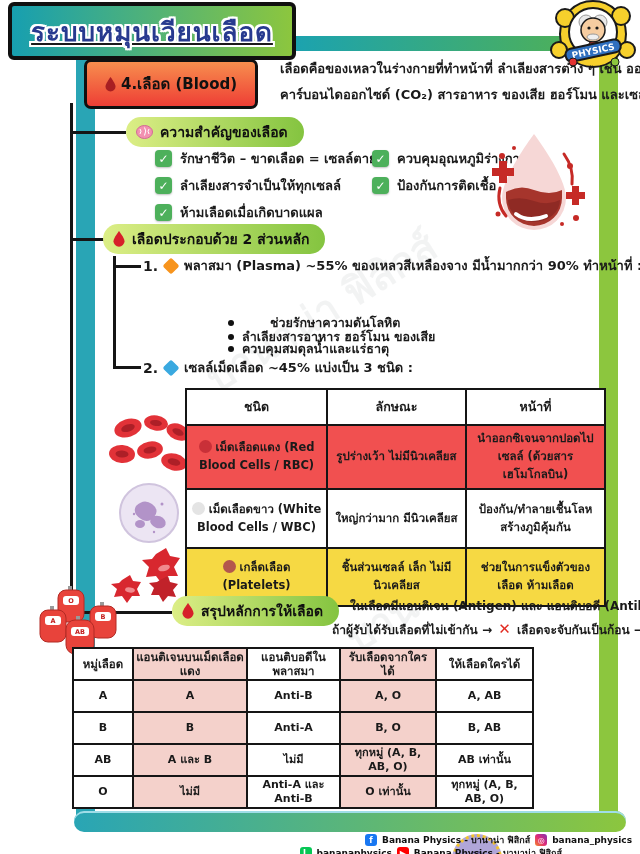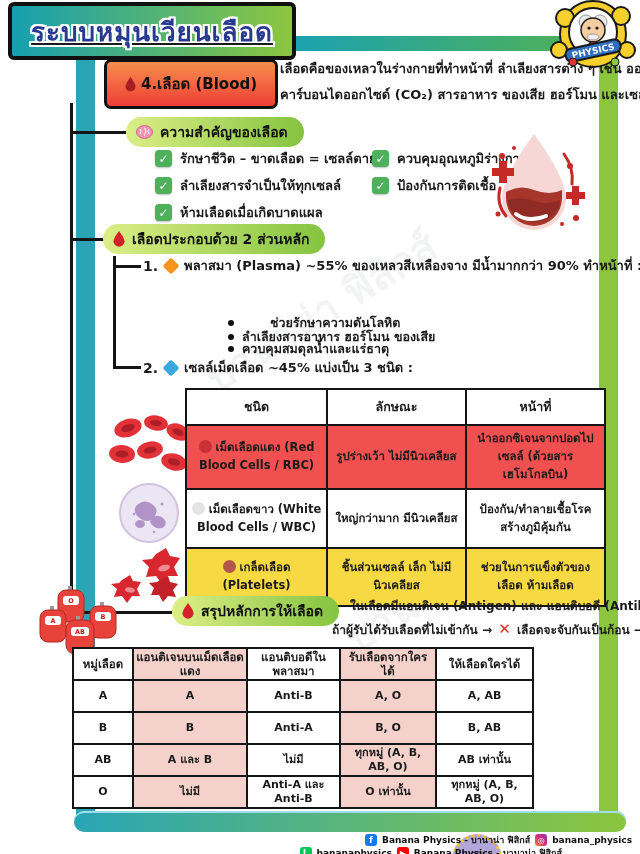--- a/index.html
+++ b/index.html
@@ -23,21 +23,21 @@
   .right-bar{left:599px;top:40px;width:19px;height:780px;background:#8cc63e;border-radius:6px;}
   .left-bar{left:76px;top:48px;width:19px;height:774px;background:#29a5b5;}
   .bottom-bar{left:74px;top:811px;width:552px;height:21px;border-radius:10px;
     background:linear-gradient(90deg,#29a5b5,#8cc63e);box-shadow:inset 0 2px 0 #9fdde8;}
   
   .wm{color:#8a9296;opacity:.10;font-size:40px;font-weight:bold;transform:rotate(-32deg);white-space:nowrap;pointer-events:none;}
   
   .tline{background:#151515;}
   
   .blood-box{
-    left:104px;top:59px;width:168px;height:44px;border:3px solid #101010;border-radius:7px;
+    left:84px;top:59px;width:168px;height:44px;border:3px solid #101010;border-radius:7px;
     background:linear-gradient(180deg,#f78e4e,#ee3e35);
     display:flex;align-items:center;justify-content:center;gap:5px;
   }
   .blood-box .lbl{font-size:15px;font-weight:bold;color:#111;}
   .intro-text{left:280px;top:56px;width:340px;font-size:13px;font-weight:600;line-height:26px;}
   
   .pill{
     height:30px;display:inline-flex;align-items:center;gap:7px;padding:0 16px 0 10px;
     background:linear-gradient(90deg,#dcee86,#84c440);border-radius:16px;
   }
@@ -268,21 +268,21 @@
     <td class="hdr c3">หน้าที่</td>
   </tr>
   <tr class="row-red">
     <td><span class="cell-dot" style="background:#c93038;"></span><span>เม็ดเลือดแดง (Red Blood Cells / RBC)</span></td>
     <td>รูปร่างเว้า ไม่มีนิวเคลียส</td>
     <td>นำออกซิเจนจากปอดไปเซลล์ (ด้วยสาร เฮโมโกลบิน)</td>
   </tr>
   <tr class="row-white">
     <td><span class="cell-dot" style="background:#e4e4e4;"></span><span>เม็ดเลือดขาว (White Blood Cells / WBC)</span></td>
     <td>ใหญ่กว่ามาก มีนิวเคลียส</td>
-    <td>ป้องกัน/ทำลายเชื้อโรค สร้างภูมิคุ้มกัน</td>
+    <td>ป้องกัน/ทำลายเชื้นโลห สร้างภูมิคุ้มกัน</td>
   </tr>
   <tr class="row-yellow">
     <td><span class="cell-dot" style="background:#b3574d;"></span><span>เกล็ดเลือด (Platelets)</span></td>
     <td>ชิ้นส่วนเซลล์ เล็ก ไม่มีนิวเคลียส</td>
     <td>ช่วยในการแข็งตัวของเลือด ห้ามเลือด</td>
   </tr>
 </tbody>
   </table>
 
 <div class="abs" style="left:38px;top:584px;">

